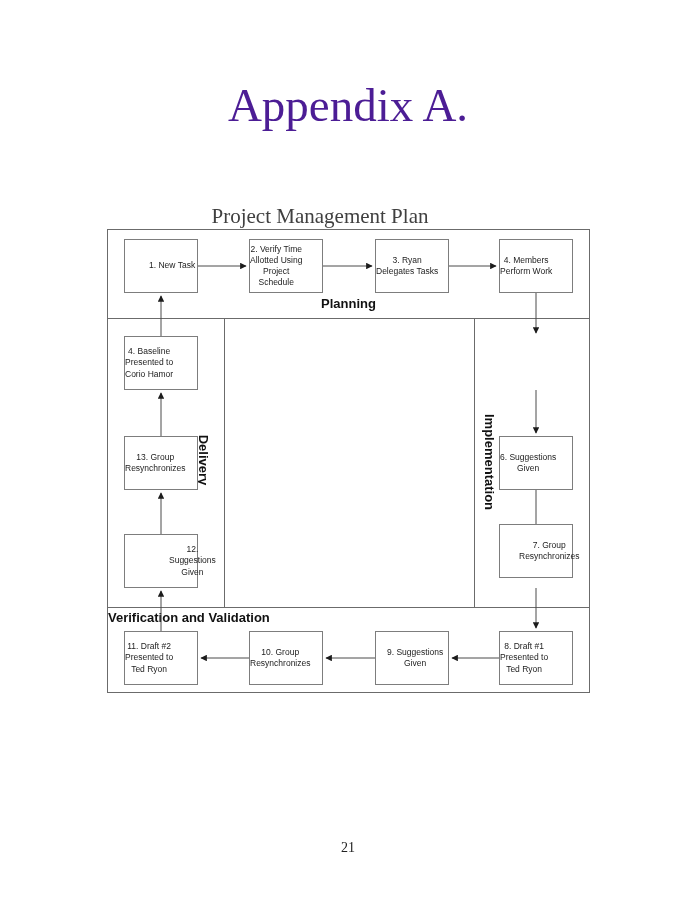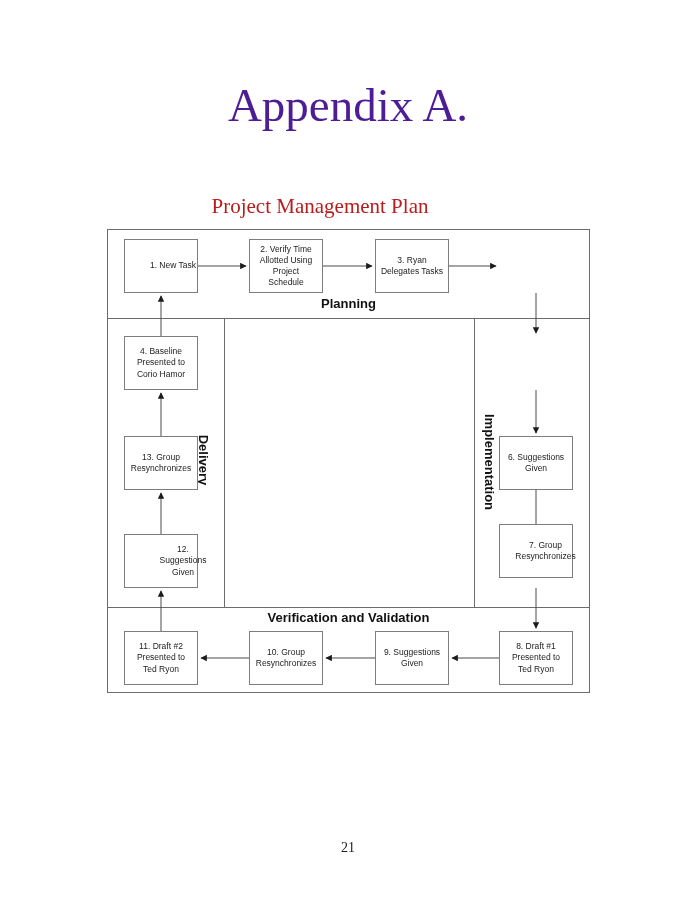--- a/index.html
+++ b/index.html
@@ -5,63 +5,63 @@
   html, body { margin:0; padding:0; }
   body {
     width:696px; height:900px; background:#ffffff; position:relative;
     font-family:"Liberation Sans", sans-serif; overflow:hidden;
   }
   .page-title {
     position:absolute; top:78px; left:0; width:696px; text-align:center;
     font-family:"Liberation Serif", serif; font-size:47px; color:#4c1d95;
   }
   .page-subtitle {
-    position:absolute; top:194px; left:0; width:640px; text-align:center;
-    font-family:"Liberation Serif", serif; font-size:21px; color:#b91c1c;
+    position:absolute; top:204px; left:0; width:640px; text-align:center;
+    font-family:"Liberation Serif", serif; font-size:21px; color:#404040;
   }
   .page-number {
     position:absolute; top:840px; left:0; width:696px; text-align:center;
     font-family:"Liberation Serif", serif; font-size:14px; color:#222;
   }
   .flowchart {
     position:absolute; left:107px; top:229px; width:483px; height:464px;
     border:1px solid #6b6b6b; box-sizing:border-box; background:#fff;
   }
   .divider { position:absolute; background:#6b6b6b; }
   .d-h1 { left:0; top:88px;  width:481px; height:1px; }
   .d-h2 { left:0; top:377px; width:481px; height:1px; }
   .d-v1 { left:116px; top:88px; width:1px; height:289px; }
   .d-v2 { left:366px; top:88px; width:1px; height:289px; }
   .fbox {
     position:absolute; width:74px; height:54px; box-sizing:border-box;
     border:1px solid #7d7d7d; background:#fff;
-    display:flex; align-items:center; justify-content:center; text-align:center;
+    display:flex; align-items:center; justify-content:flex-start; text-align:center;
   }
   .fbox span {
     white-space:pre-line; font-size:8.5px; line-height:1.3; color:#222;
   }
   .b1  { left:16px;  top:9px;padding-left:24px;   }
   .b2  { left:141px; top:9px;   }
   .b3  { left:267px; top:9px;   }
   .b4  { left:391px; top:9px;   }
   .b5  { left:391px; top:106px; }
   .b6  { left:391px; top:206px; }
   .b7  { left:391px; top:294px;padding-left:19px; }
   .b8  { left:391px; top:401px; }
-  .b9  { left:267px; top:401px; }
+  .b9  { left:267px; top:401px;padding-left:11px; }
   .b10 { left:141px; top:401px; }
   .b11 { left:16px;  top:401px; }
   .b12 { left:16px;  top:304px;padding-left:44px; }
   .b13 { left:16px;  top:206px; }
   .b14 { left:16px;  top:106px; }
   .section-label {
     position:absolute; font-weight:bold; font-size:13px; color:#111;
   }
   .lbl-planning     { left:0; top:66px;  width:481px; text-align:center; }
-  .lbl-verification { left:0; top:380px; width:481px; text-align:center; }
+  .lbl-verification { left:0; top:380px; width:481px; }
   .lbl-delivery {
     left:95px; top:230px; transform:translate(-50%,-50%) rotate(90deg);
     white-space:nowrap;
   }
   .lbl-implementation {
     left:381px; top:232px; transform:translate(-50%,-50%) rotate(90deg);
     white-space:nowrap;
   }
   .arrows { position:absolute; left:0; top:0; }
 </style>
@@ -113,20 +113,24 @@
   <div class="fbox b2">
       <span>2. Verify Time
 Allotted Using
 Project
 Schedule</span>
     </div>
   <div class="fbox b3">
       <span>3. Ryan
 Delegates Tasks</span>
     </div>
+  <div class="fbox b4">
+      <span>4. Members
+Perform Work</span>
+    </div>
   <div class="fbox b6">
       <span>6. Suggestions
 Given</span>
     </div>
   <div class="fbox b7">
       <span>7. Group
 Resynchronizes</span>
     </div>
   <div class="fbox b8">
       <span>8. Draft #1

